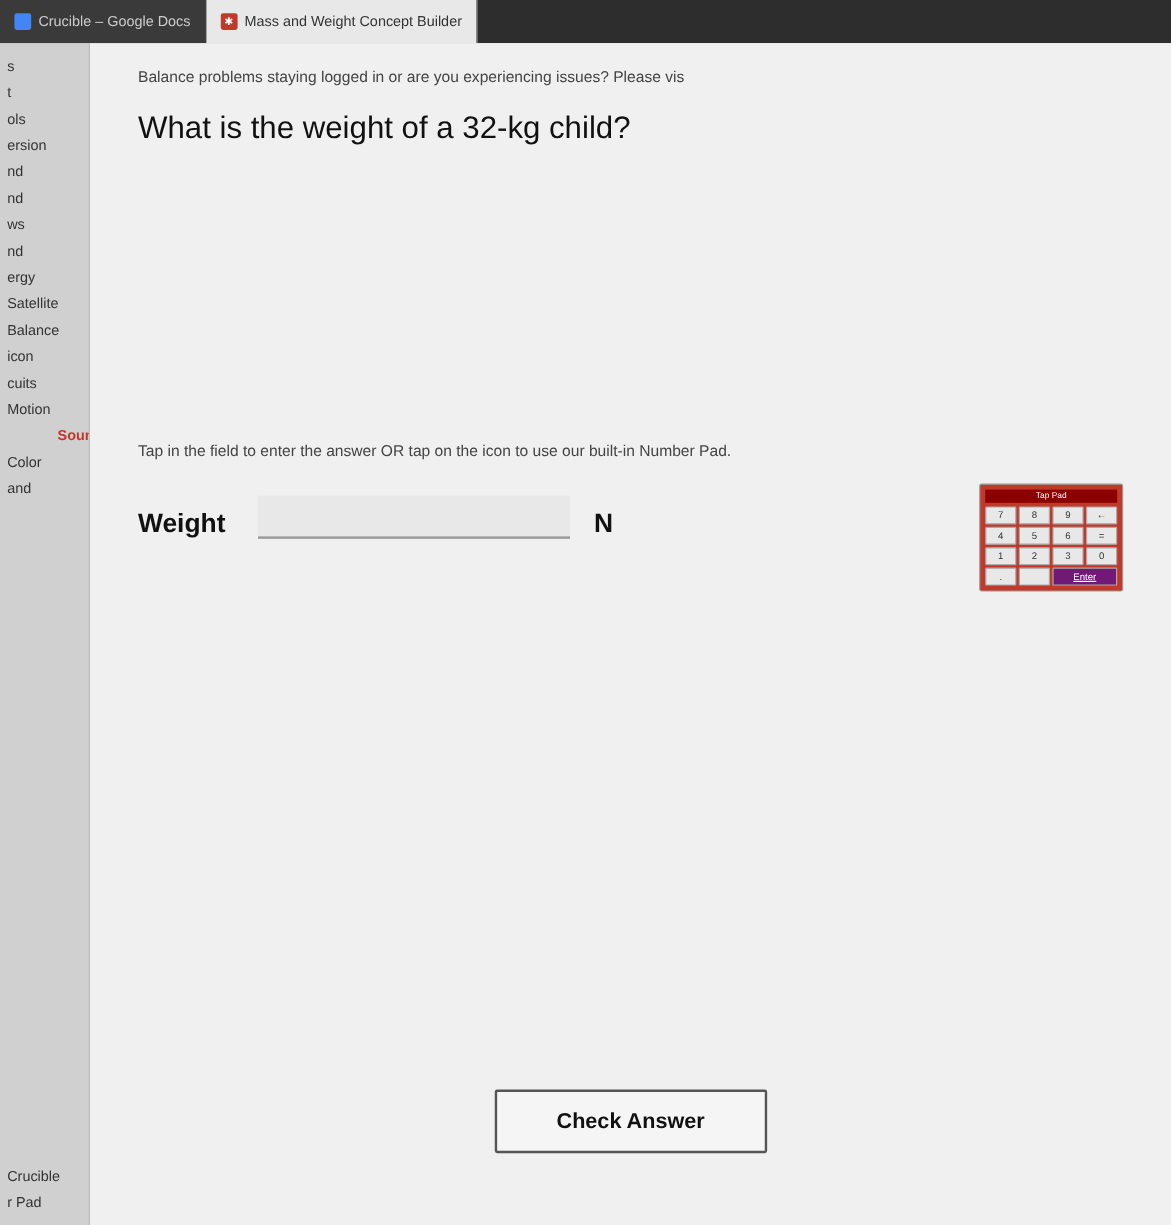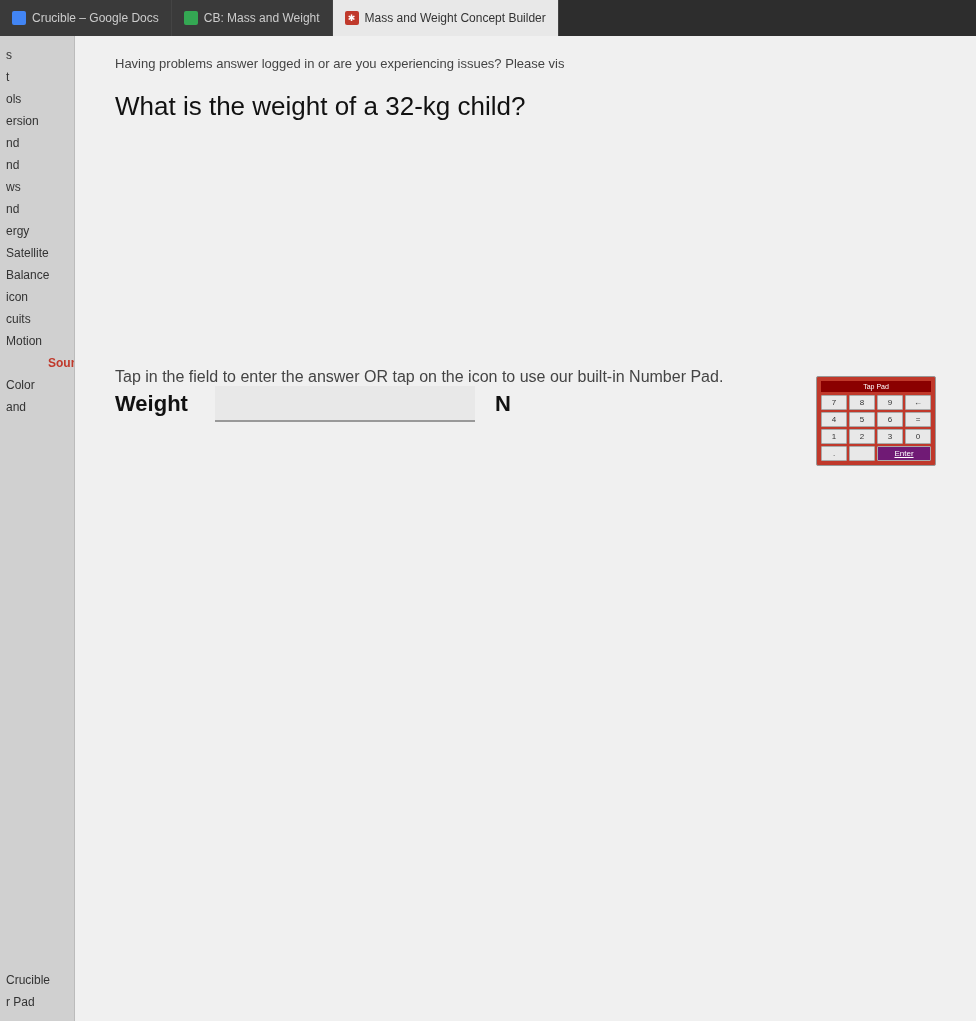--- a/index.html
+++ b/index.html
@@ -112,27 +112,28 @@
       font-weight: normal;
       color: #111;
       margin-bottom: 46px;
     }
 
     .spacer {
       height: 200px;
     }
 
     .instruction-text {
-      font-size: 16px;
+      font-size: 13px;
       color: #444;
+      margin-bottom: 30px;
     }
 
     .answer-row {
       display: flex;
-      align-items: center;
+      align-items: flex-end;
       gap: 20px;
       margin-bottom: 20px;
       position: relative;
     }
 
     .label-weight {
       font-size: 22px;
       font-weight: bold;
       color: #111;
       min-width: 80px;
@@ -214,24 +215,20 @@
       border-radius: 2px;
     }
   </style>
 </head>
 <body>
 
 <div class="tabs-bar">
   <div class="tab">
     <span class="tab-icon-google"></span>
     <span>Crucible – Google Docs</span>
-  </div>
-  <div class="tab">
-    <span class="tab-icon-cb"></span>
-    <span>CB: Mass and Weight</span>
   </div>
   <div class="tab active">
     <span class="tab-icon-star">✱</span>
     <span>Mass and Weight Concept Builder</span>
   </div>
 </div>
 
 <div class="main-layout">
 
   <div class="sidebar">
@@ -253,21 +250,21 @@
     <div class="sidebar-item">Color</div>
     <div class="sidebar-item">and</div>
     <div style="flex:1"></div>
     <div class="sidebar-item">Crucible</div>
     <div class="sidebar-item">r Pad</div>
   </div>
 
   <div class="content">
 
     <div class="notice-bar">
-      <span>Having problems answer logged in or are you experiencing issues? Please vis</span>
+      <span>Balance problems staying logged in or are you experiencing issues? Please vis</span>
     </div>
 
     <div class="question-text">What is the weight of a 32-kg child?</div>
 
     <div class="spacer"></div>
 
     <div class="instruction-text">Tap in the field to enter the answer OR tap on the icon to use our built-in Number Pad.</div>
 
     <div class="answer-row">
       <span class="label-weight">Weight</span>
@@ -289,15 +286,18 @@
           <div class="numpad-cell">2</div>
           <div class="numpad-cell">3</div>
           <div class="numpad-cell">0</div>
           <div class="numpad-cell">.</div>
           <div class="numpad-cell"></div>
           <div class="numpad-cell enter" style="grid-column: span 2;">Enter</div>
         </div>
       </div>
     </div>
 
+    <div class="check-btn-container">
+      <button class="check-btn">Check Answer</button>
+    </div>
 
   </div>
 </div>
 
 </body></html>

